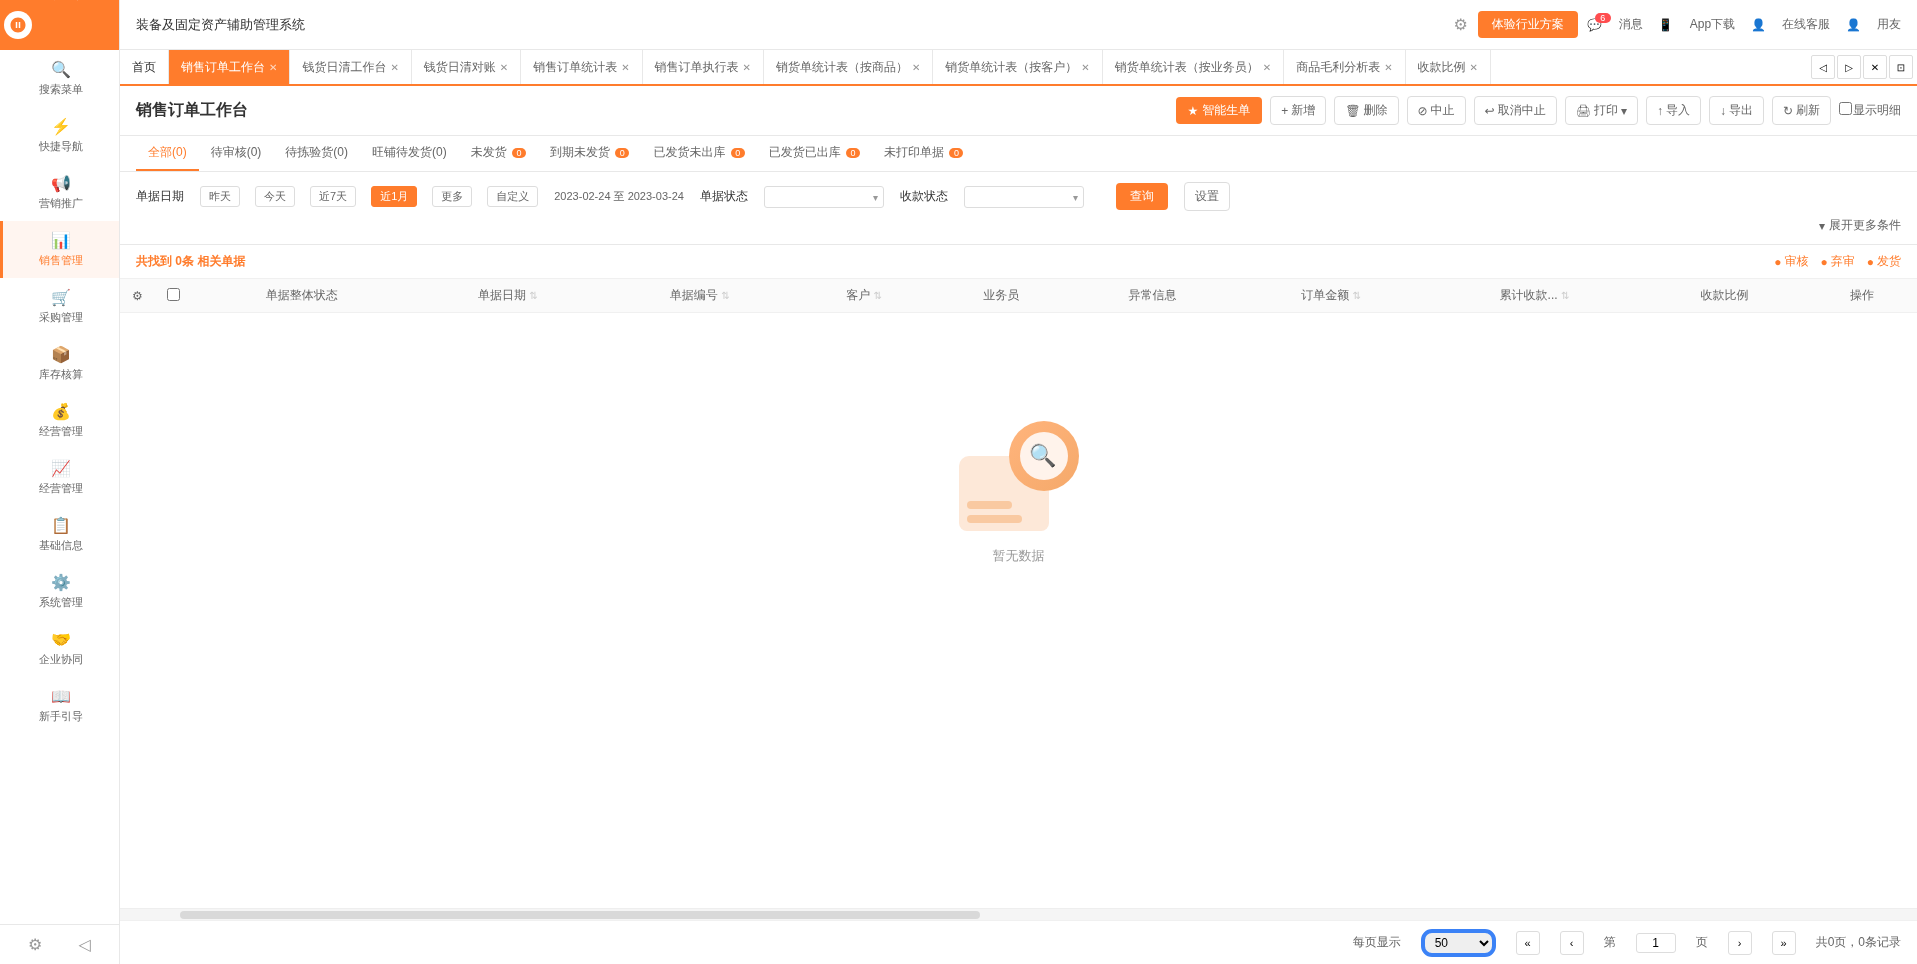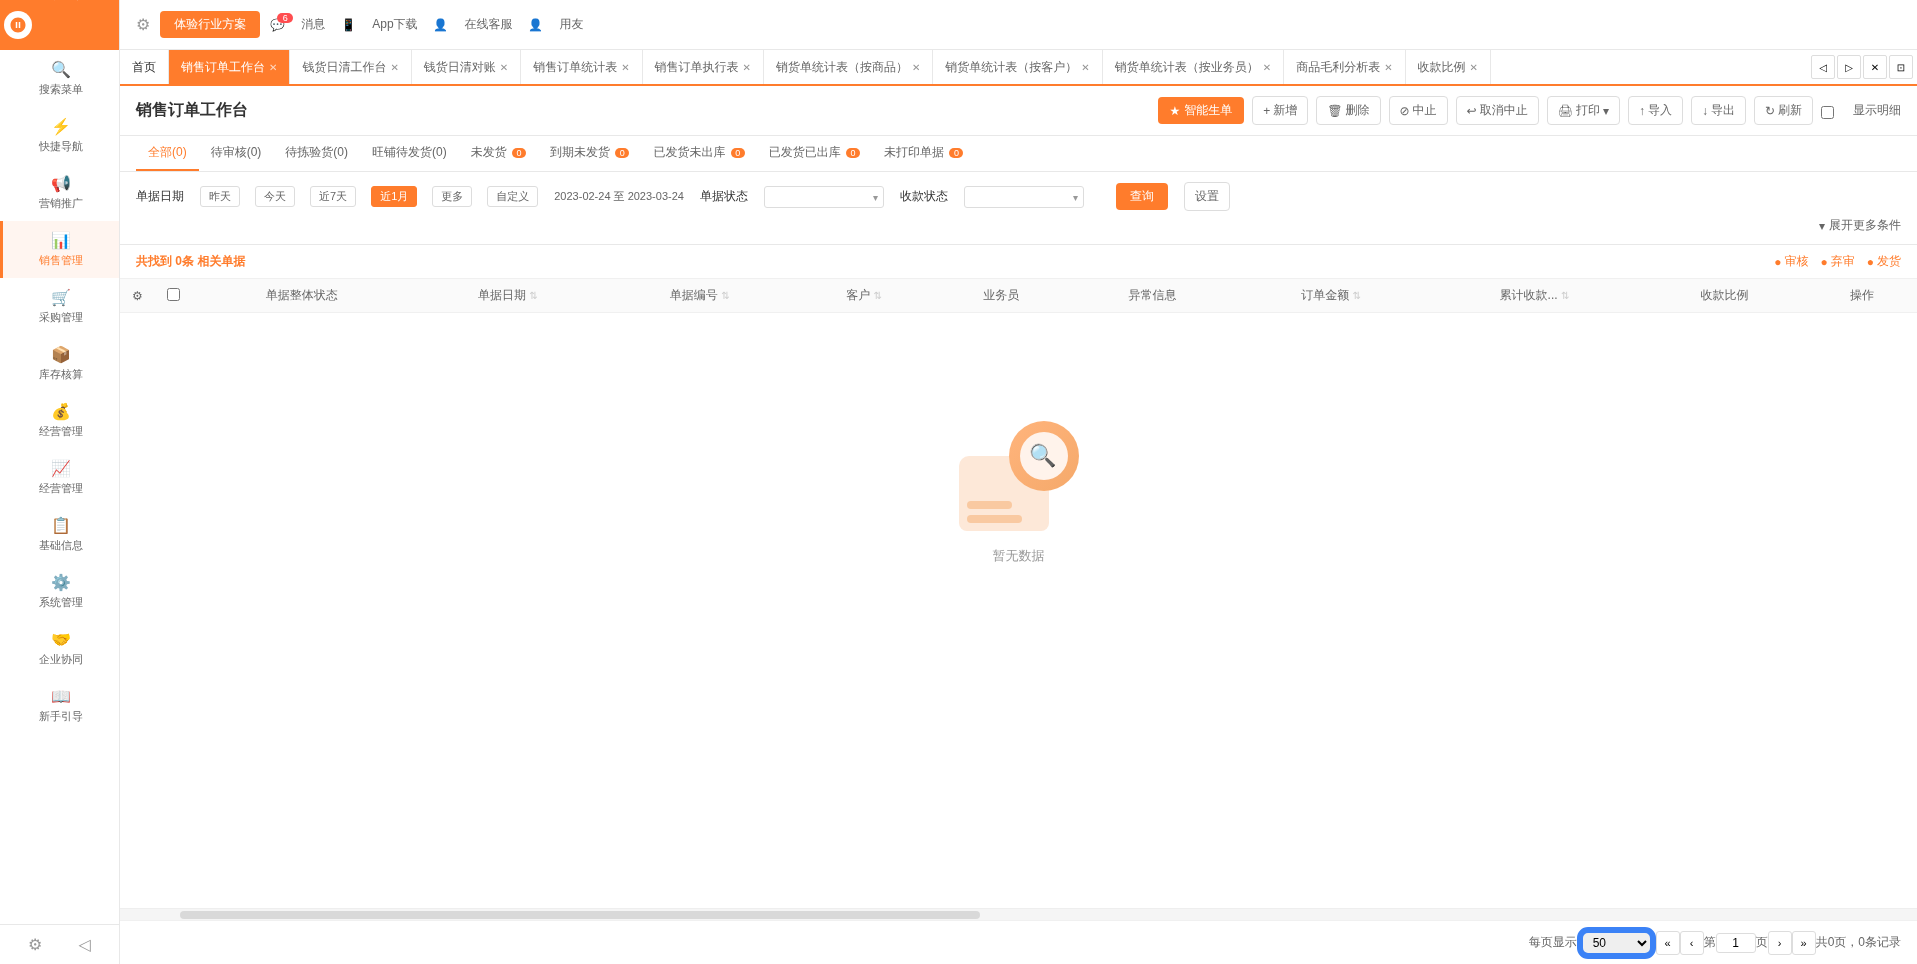--- a/index.html
+++ b/index.html
@@ -77,22 +77,22 @@
     thead tr { background: #fafafa; }
     th { padding: 8px 12px; text-align: center; color: #666; font-weight: normal; border-bottom: 1px solid #f0f0f0; white-space: nowrap; }
     th .sort-icon { color: #ccc; font-size: 10px; }
     .th-check { width: 36px; text-align: center; }
     .th-settings { width: 30px; text-align: center; }
 
     
     .empty-state { flex: 1; display: flex; flex-direction: column; align-items: center; justify-content: center; color: #999; font-size: 13px; gap: 16px; }
 
     
-    .pagination { height: 44px; border-top: 1px solid #f0f0f0; display: flex; align-items: center; justify-content: flex-end; padding: 0 16px; gap: 0; font-size: 12px; color: #666; flex-shrink: 0; background: #fff; }
-    .pagination-select { border: 6px solid #3b82f6; border-radius: 11px; padding: 2px 20px 2px 6px; font-size: 12px; }
+    .pagination { height: 44px; border-top: 1px solid #f0f0f0; display: flex; align-items: center; justify-content: flex-end; padding: 0 16px; gap: 20px; font-size: 12px; color: #666; flex-shrink: 0; background: #fff; }
+    .pagination-select { border: 4px solid #3b82f6; border-radius: 11px; padding: 2px 20px 2px 6px; font-size: 12px; }
     .pag-btn { width: 24px; height: 24px; border: 1px solid #ddd; background: #fff; cursor: pointer; border-radius: 3px; display: flex; align-items: center; justify-content: center; font-size: 11px; }
     .pag-input { width: 40px; border: 1px solid #ddd; border-radius: 3px; text-align: center; padding: 2px 4px; font-size: 12px; }
 
     
     .table-scroll::-webkit-scrollbar { height: 8px; width: 6px; }
     .table-scroll::-webkit-scrollbar-track { background: #f5f5f5; }
     .table-scroll::-webkit-scrollbar-thumb { background: #ccc; border-radius: 4px; }
   </style>
 </head>
 <body>
@@ -161,20 +161,21 @@
   </div>
   <div class="sidebar-bottom">
     <span style="font-size:16px;cursor:pointer;color:#999;">⚙</span>
     <span style="font-size:16px;cursor:pointer;color:#999;">◁</span>
   </div>
 </div>
 
 <div class="main">
 
   <div class="topbar">
+    <span class="topbar-title">装备及固定资产辅助管理系统</span>
     <span class="topbar-gear">⚙</span>
     <button class="topbar-btn-orange">体验行业方案</button>
     <div class="topbar-actions">
       <span class="topbar-badge">
         <span>💬</span>
         <span class="badge-dot">6</span>
       </span>
       <span>消息</span>
       <span>📱</span>
       <span>App下载</span>
@@ -270,21 +271,21 @@
         <span>导入</span>
       </button>
       <button class="btn-outline">
         <span>↓</span>
         <span>导出</span>
       </button>
       <button class="btn-outline">
         <span>↻</span>
         <span>刷新</span>
       </button>
-      <label style="display:flex;align-items:flex-end;gap:19px;cursor:pointer;font-size:12px;color:#666;">
+      <label style="display:flex;align-items:flex-start;gap:1px;cursor:pointer;font-size:12px;color:#666;">
         <input type="checkbox" style="">
         <span>显示明细</span>
       </label>
     </div>
   </div>
 
   <div class="subtabs">
     <div class="subtab active">
       <span>全部(0)</span>
     </div>

